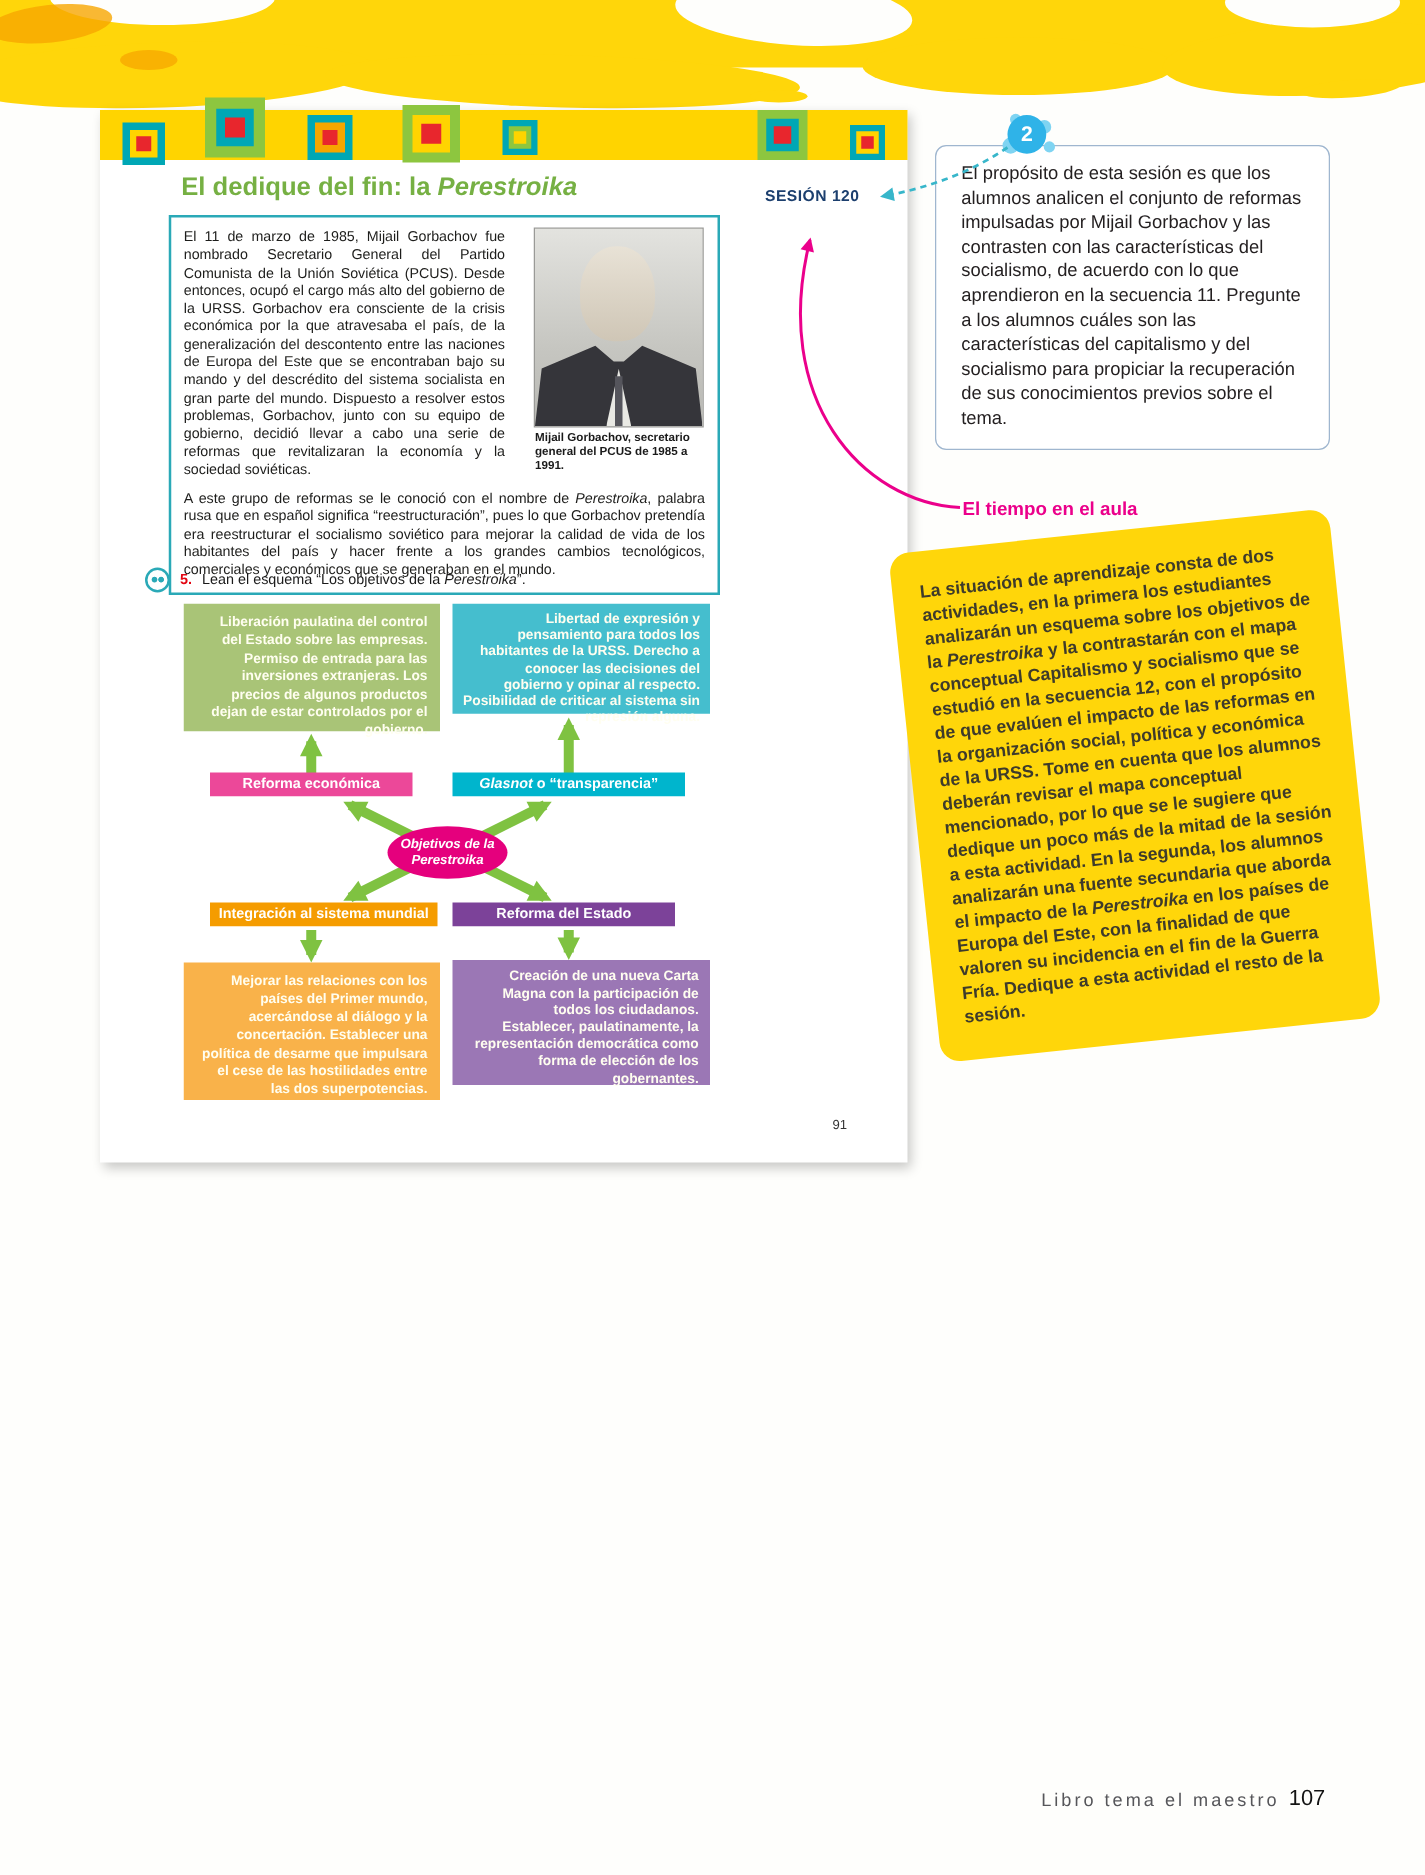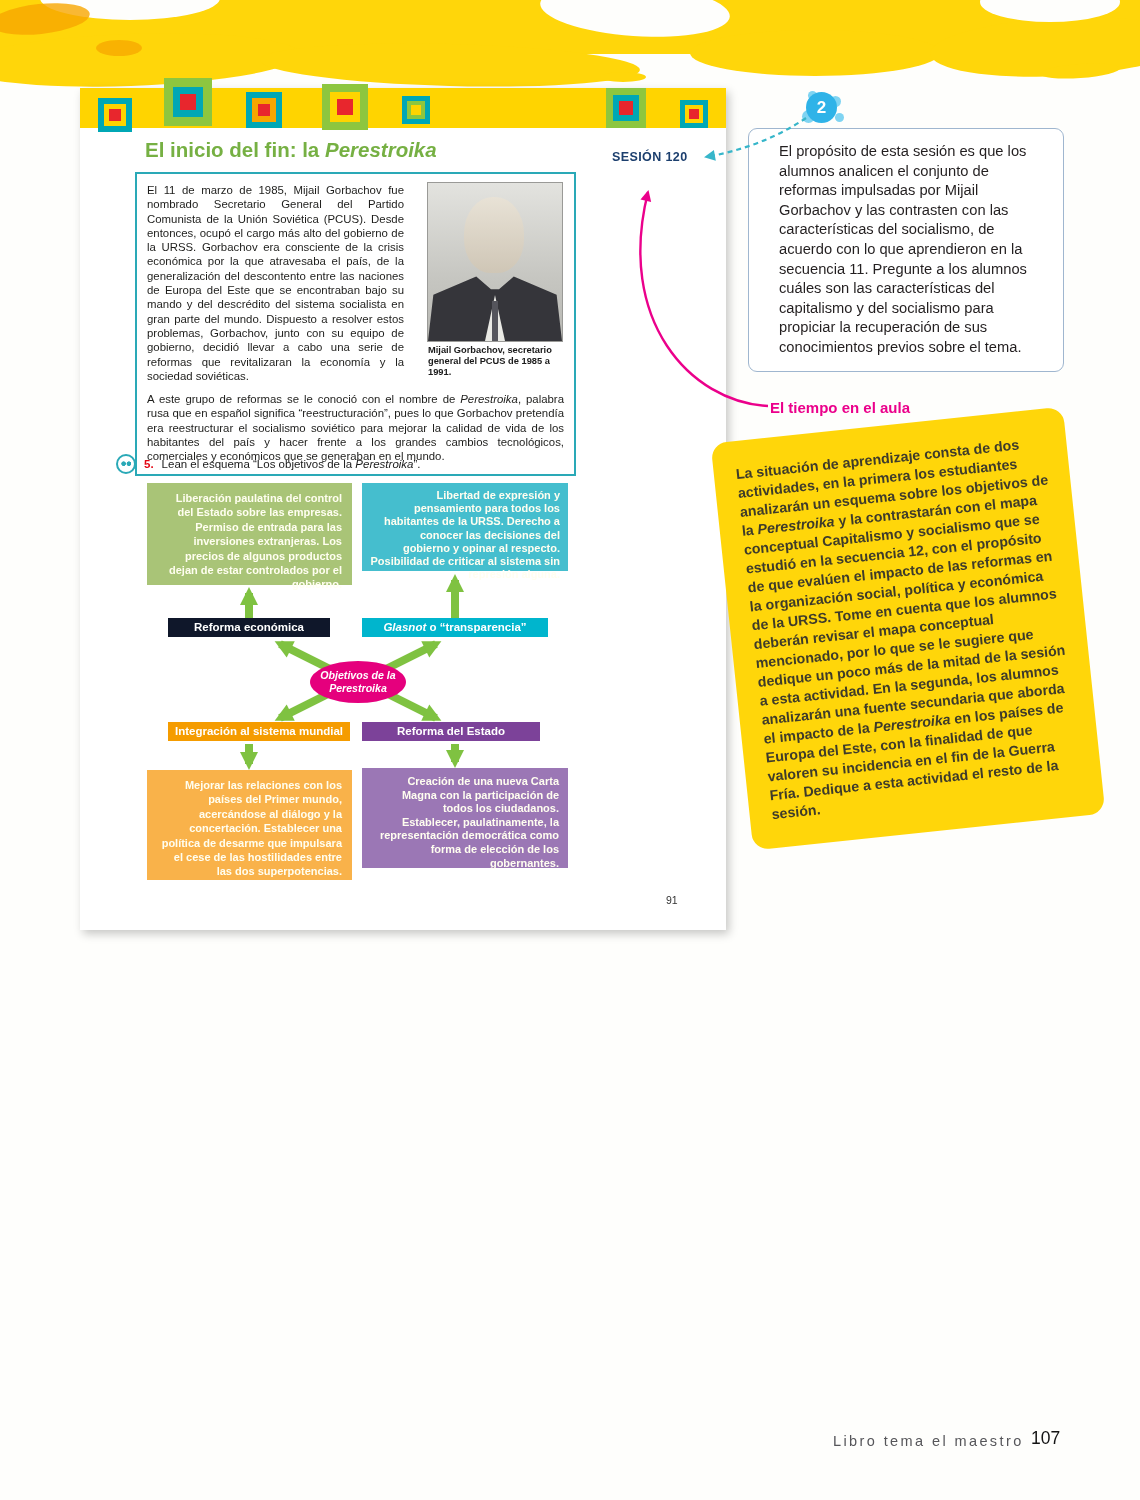--- a/index.html
+++ b/index.html
@@ -59,36 +59,36 @@
   .act-text{font-size:11.5px;color:#1a1a1a;}
 
   
   .dgbox{position:absolute;box-sizing:border-box;padding:8px 10px;font-weight:bold;font-size:11px;
          line-height:14.4px;text-align:right;color:#FFFEF0;z-index:2;}
   #box-econ {left:67px;top:395px;width:205px;height:102px;background:#A9C477;}
   #box-glas {left:282px;top:395px;width:206px;height:88px;background:#45BECE;padding:6px 8px;line-height:13.2px;}
   #box-integ{left:67px;top:682px;width:205px;height:110px;background:#F9B24A;}
   #box-state{left:282px;top:680px;width:206px;height:100px;background:#9B77B5;padding:7px 9px;line-height:13.6px;white-space:pre-line;}
   .dgbar{position:absolute;height:19px;line-height:19px;text-align:center;font-weight:bold;font-size:11.5px;color:#fff;z-index:2;}
-  #bar-econ {left:88px;top:530px;width:162px;background:#0f172a;}
+  #bar-econ {left:88px;top:530px;width:162px;background:#ec4899;}
   #bar-glas {left:282px;top:530px;width:186px;background:#00B5CD;}
   #bar-integ{left:88px;top:634px;width:182px;background:#F59C00;}
   #bar-state{left:282px;top:634px;width:178px;background:#7C4299;}
   #oval{position:absolute;left:230px;top:573px;width:96px;height:42px;background:#E5007D;border-radius:50%;
         display:grid;place-content:center;text-align:center;color:#fff;font-weight:bold;font-style:italic;
         font-size:10.6px;line-height:13px;z-index:2;}
   .dg-arrows{position:absolute;left:0;top:0;z-index:1;pointer-events:none;}
   .pnum{position:absolute;left:586px;top:806px;font-size:10.5px;color:#333;}
 
   
   .badge2{position:absolute;left:806px;top:92px;width:31px;height:31px;border-radius:50%;background:#2FB3E8;
           color:#fff;font-weight:bold;font-size:17px;display:grid;place-items:center;z-index:6;
           box-shadow:-13px 9px 0 -9px #7fd4f2, 14px -6px 0 -10px #7fd4f2, 18px 10px 0 -11px #7fd4f2, -9px -12px 0 -11px #7fd4f2;}
-  .purpose{position:absolute;left:748px;top:128px;width:316px;box-sizing:border-box;border:1.6px solid #9FB6CF;
-           border-radius:9px;padding:13px 30px;font-size:14.7px;line-height:19.6px;color:#231F20;background:#fff;z-index:5;}
+  .purpose{position:absolute;left:748px;top:116px;width:316px;box-sizing:border-box;border:1.6px solid #9FB6CF;
+           border-radius:9px;padding:13px 20px;font-size:14.7px;line-height:19.6px;color:#231F20;background:#fff;z-index:5;}
   .time-head{position:absolute;left:770px;top:399px;font-size:15px;font-weight:bold;color:#EB008B;z-index:6;}
   .sticky{position:absolute;left:731px;top:424px;width:354px;min-height:388px;box-sizing:border-box;background:#FFD60A;
           border-radius:16px;padding:24px 22px;transform:rotate(-6deg);font-size:14.2px;line-height:19px;
           font-weight:bold;color:#3E3B2B;z-index:5;}
   .overlay-arrows{position:absolute;left:0;top:0;z-index:7;pointer-events:none;}
 
   
   .footer-label{position:absolute;left:833px;top:1433px;font-size:14.5px;letter-spacing:2.4px;color:#56565A;}
   .footer-page{position:absolute;left:1031px;top:1428px;font-size:17.5px;font-weight:normal;color:#131313;}
 </style>
@@ -145,21 +145,21 @@
     </div>
   <div class="sq" style="left:680px;top:100px;width:28px;height:28px;background:#00A7B5">
       <span style="background:#FFD400">
         <span style="background:#E8262D"></span>
       </span>
     </div>
 
   <div id="page">
     <div class="page-band"></div>
 
-    <div class="title"><span>El inicio del fin: la </span><i>Perestroika</i></div>
+    <div class="title"><span>El dedique del fin: la </span><i>Perestroika</i></div>
     <div class="session">SESIÓN 120</div>
 
     <div class="readbox">
       <div class="read-row">
         <p class="read-p">El 11 de marzo de 1985, Mijail Gorbachov fue nombrado Secretario General del Partido Comunista de la Unión Soviética (PCUS). Desde entonces, ocupó el cargo más alto del gobierno de la URSS. Gorbachov era consciente de la crisis económica por la que atravesaba el país, de la generalización del descontento entre las naciones de Europa del Este que se encontraban bajo su mando y del descrédito del sistema socialista en gran parte del mundo. Dispuesto a resolver estos problemas, Gorbachov, junto con su equipo de gobierno, decidió llevar a cabo una serie de reformas que revitalizaran la economía y la sociedad soviéticas.</p>
         <figure class="photo-fig">
           <div class="photo">
             <span class="head"></span>
             <span class="suit"></span>
             <span class="shirt"></span>

